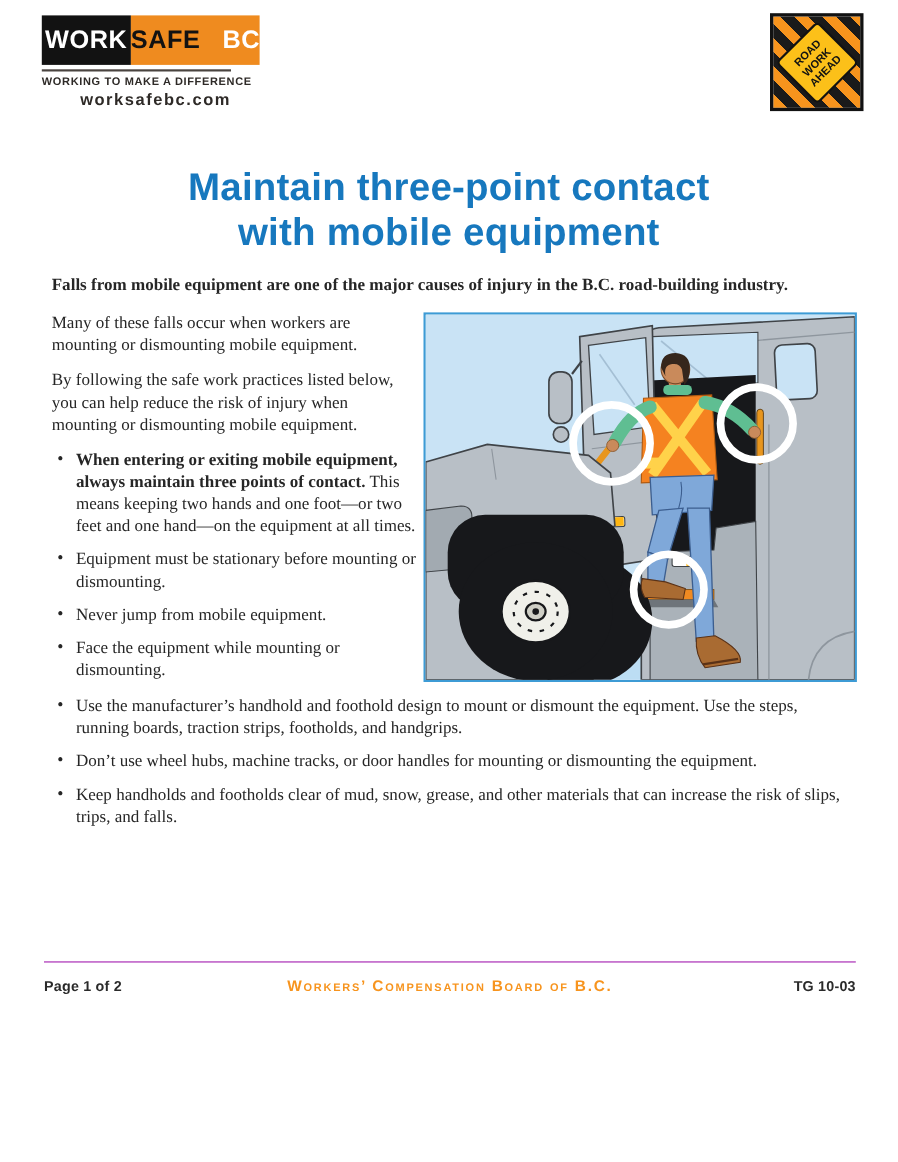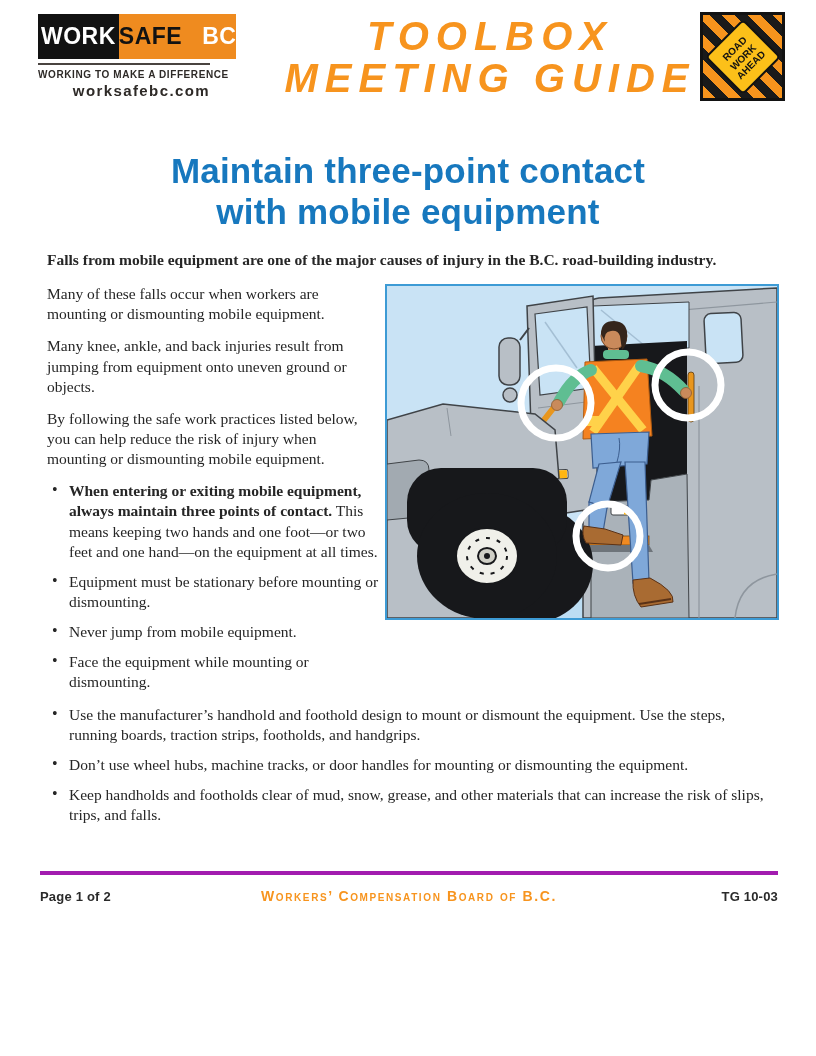--- a/index.html
+++ b/index.html
@@ -48,21 +48,21 @@
   .illustration-box{margin-left:6px;width:390px;height:332px;border:2px solid #3D9BD5;flex:0 0 auto;}
   .illustration-box svg{display:block;}
 
   ul.bullets{list-style:none;margin:2px 0 0 0;padding:0 0 0 5px;}
   ul.bullets li{position:relative;padding-left:17px;margin-bottom:10px;}
   ul.bullets li::before{content:"•";position:absolute;left:0;top:-1px;font-size:16px;color:#262626;}
   .b{font-weight:bold;}
   ul.bullets-full{margin-top:2px;}
 
   
-  .footer{position:absolute;left:40px;right:38px;bottom:32px;border-top:4px solid #a21caf;
+  .footer{position:absolute;left:40px;right:38px;bottom:32px;border-top:1px solid #a21caf;
           padding-top:13px;display:flex;align-items:baseline;
           font-family:"Liberation Sans",sans-serif;font-weight:bold;font-size:13px;color:#2a2a2a;}
   .footer .f-left{flex:1;text-align:left;letter-spacing:.2px;}
   .footer .f-center{flex:2;text-align:center;color:#F7941E;font-variant:small-caps;
                     letter-spacing:1.6px;font-size:14px;}
   .footer .f-right{flex:1;text-align:right;letter-spacing:.2px;}
 </style>
 </head>
 <body>
 
@@ -74,24 +74,20 @@
       <div class="logo-right">
         <span class="logo-safe">SAFE</span>
         <span class="logo-bc">BC</span>
       </div>
     </div>
     <div class="logo-rule"></div>
     <div class="tagline">WORKING TO MAKE A DIFFERENCE</div>
     <div class="website">worksafebc.com</div>
   </div>
 
-  <div class="doc-title">
-    <div>TOOLBOX</div>
-    <div>MEETING GUIDE</div>
-  </div>
 
   <div class="road-sign">
     <div class="diamond"></div>
     <div class="diamond-text">
       <div>ROAD</div>
       <div>WORK</div>
       <div>AHEAD</div>
     </div>
   </div>
 
@@ -99,21 +95,20 @@
     <div>Maintain three-point contact</div>
     <div>with mobile equipment</div>
   </div>
 
   <div class="content">
     <p class="intro">Falls from mobile equipment are one of the major causes of injury in the B.C. road-building industry.</p>
 
     <div class="content-row">
       <div class="left-col">
         <p>Many of these falls occur when workers are mounting or dismounting mobile equipment.</p>
-        <p>Many knee, ankle, and back injuries result from jumping from equipment onto uneven ground or objects.</p>
         <p>By following the safe work practices listed below, you can help reduce the risk of injury when mounting or dismounting mobile equipment.</p>
 
         <ul class="bullets">
           <li><span class="b">When entering or exiting mobile equipment, always maintain three points of contact.</span><span> This means keeping two hands and one foot—or two feet and one hand—on the equipment at all times.</span></li>
           <li><span class="b"></span><span>Equipment must be stationary before mounting or dismounting.</span></li>
           <li><span class="b"></span><span>Never jump from mobile equipment.</span></li>
           <li><span class="b"></span><span>Face the equipment while mounting or dismounting.</span></li>
         </ul>
       </div>
 

